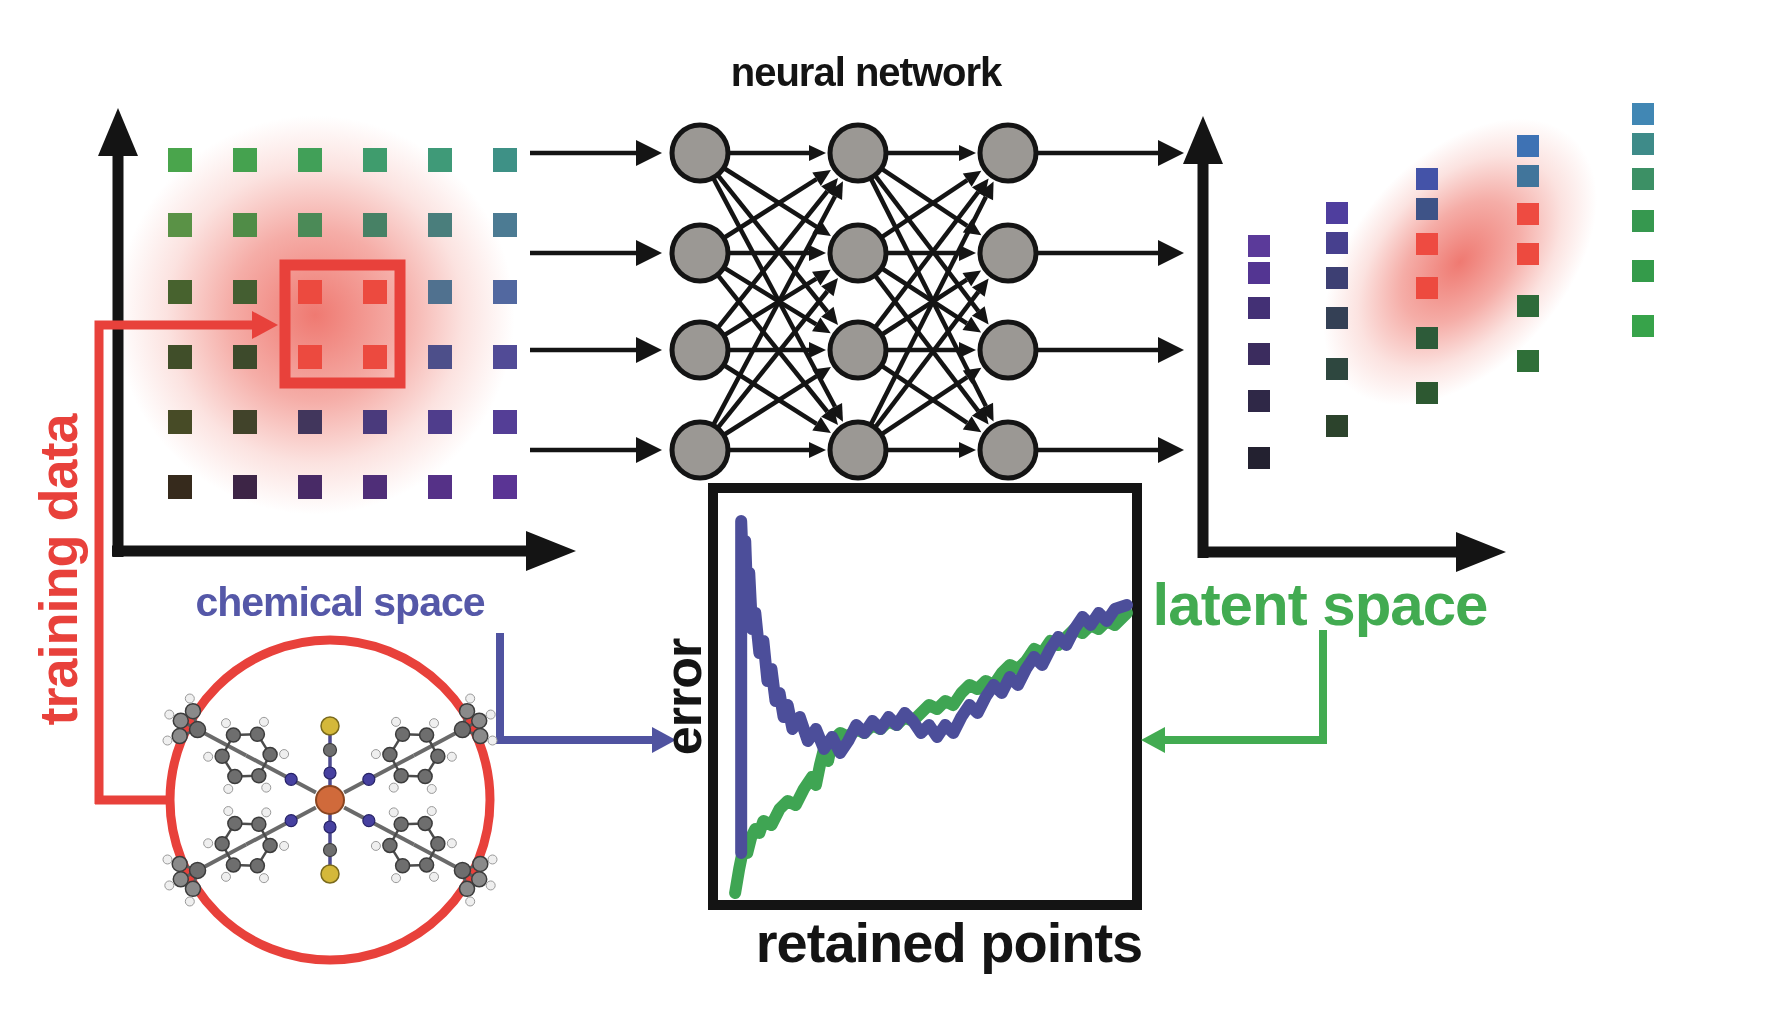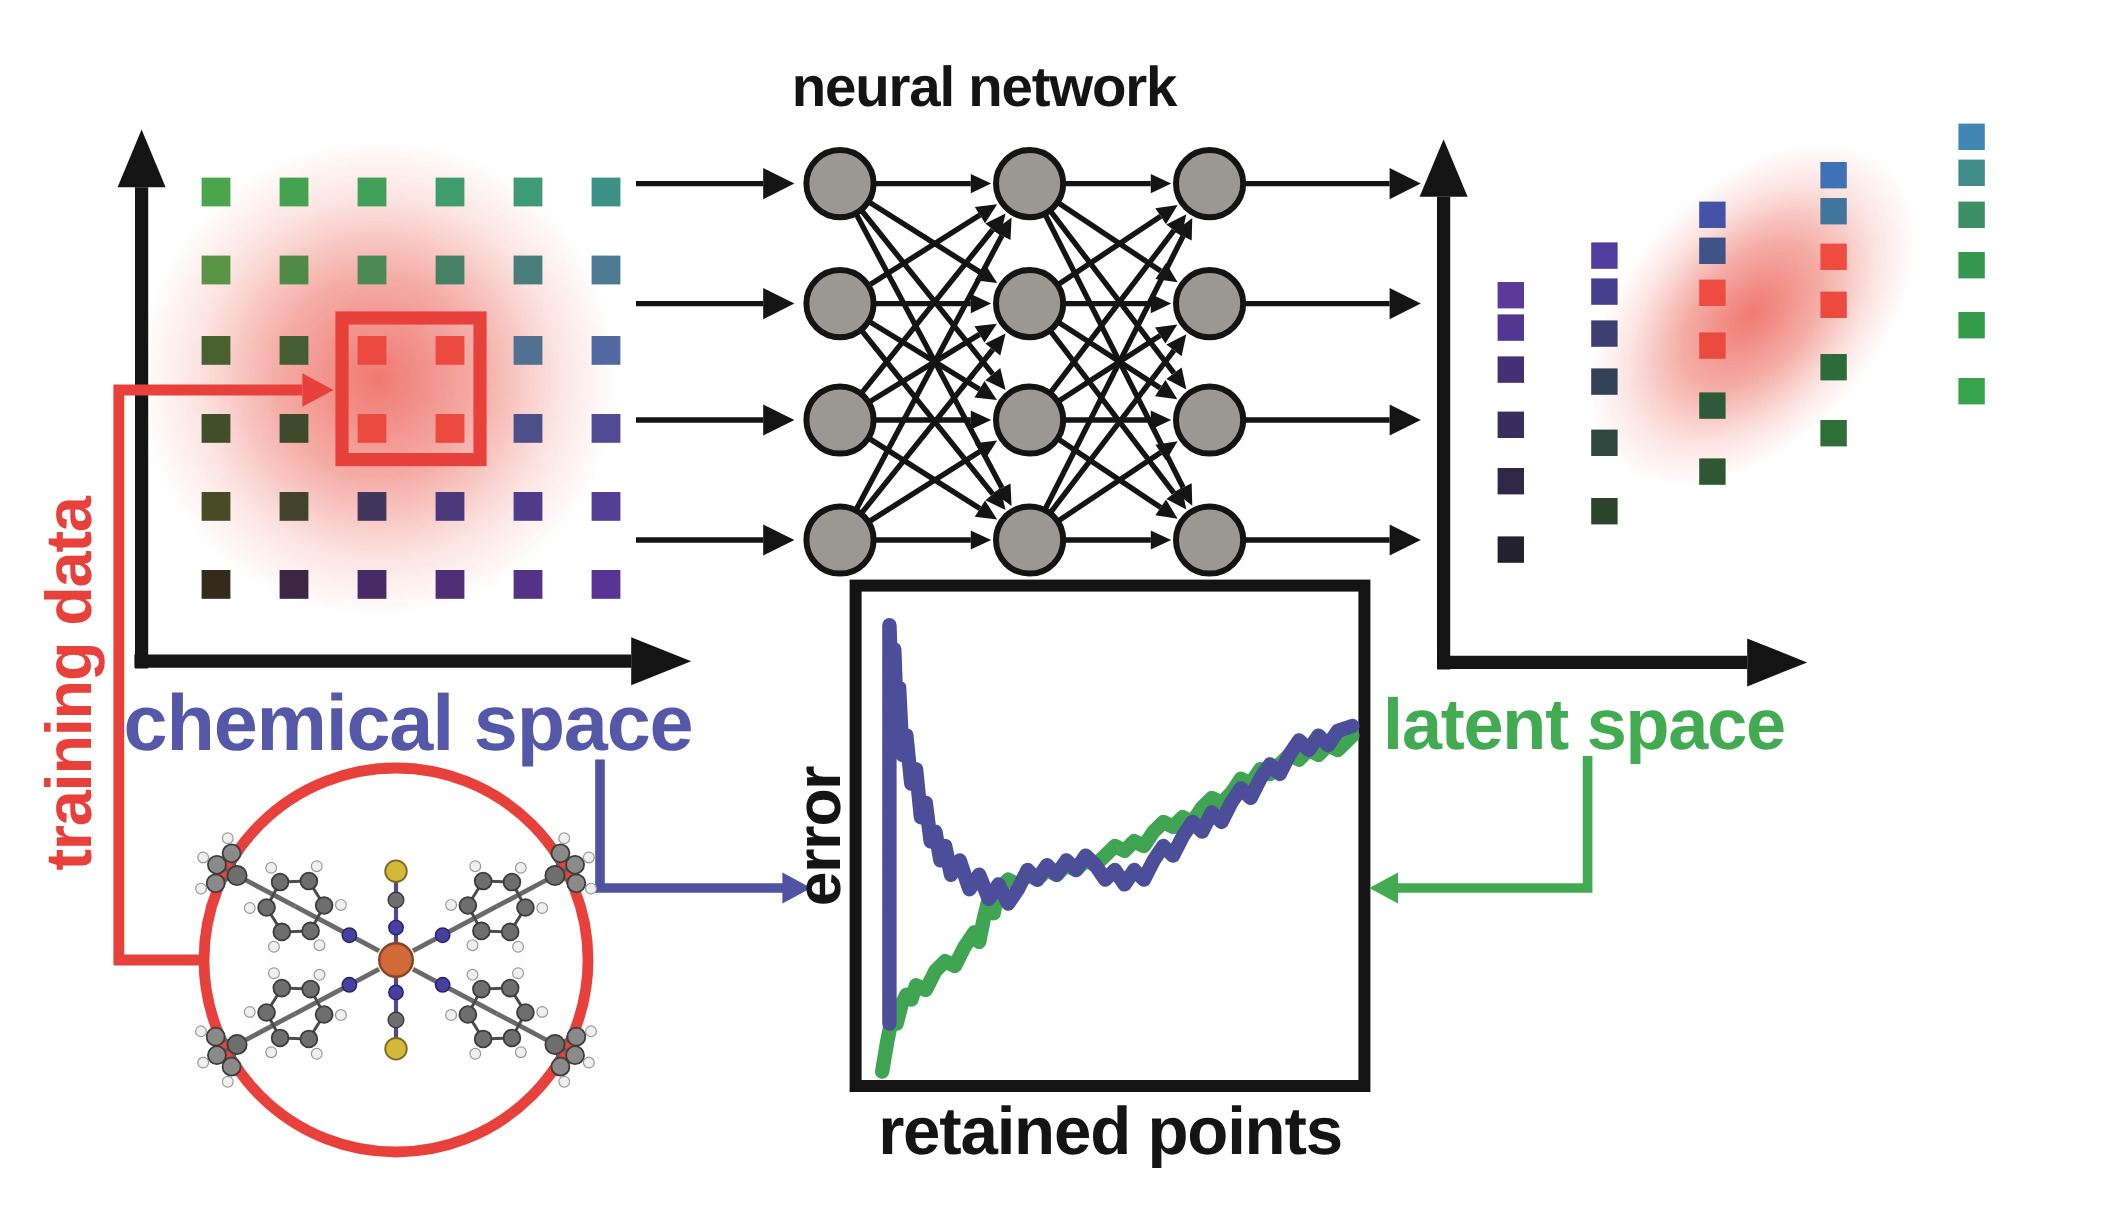--- a/index.html
+++ b/index.html
@@ -8,25 +8,25 @@
     overflow:hidden;font-family:"Liberation Sans",sans-serif;
   }
   .glow{position:absolute;pointer-events:none;}
   #scene{position:absolute;left:0;top:0;}
   .lbl{
     position:absolute;font-weight:bold;white-space:nowrap;
     transform:translate(-50%,-50%);letter-spacing:-1px;
     font-family:"Liberation Sans",sans-serif;
   }
   #lbl-training{left:58px;top:570px;transform:translate(-50%,-50%) rotate(-90deg);font-size:54px;}
-  #lbl-chem{left:340px;top:602px;font-size:66px;}
-  #lbl-nn{left:820px;top:72px;font-size:47px;}
+  #lbl-chem{left:340px;top:602px;font-size:41px;}
+  #lbl-nn{left:866px;top:72px;font-size:40px;}
   #lbl-latent{left:1320px;top:604px;font-size:60px;}
   #lbl-error{left:683px;top:697px;transform:translate(-50%,-50%) rotate(-90deg);font-size:52px;}
-  #lbl-retained{left:925px;top:942px;font-size:56px;}
+  #lbl-retained{left:949px;top:942px;font-size:56px;}
 </style>
 </head>
 <body>
 
 <div id="stage">
   <div class="glow" id="glow-left" style="left: 30px; top: 30px; width: 570px; height: 570px; background: radial-gradient(50% 50%, rgba(235, 88, 78, 0.8) 0%, rgba(238, 114, 104, 0.58) 30%, rgba(244, 166, 158, 0.32) 52%, rgba(255, 255, 255, 0) 70%);"></div>
   <div class="glow" id="glow-right" style="left: 1310px; top: 22px; width: 300px; height: 480px; transform: rotate(42deg); background: radial-gradient(50% 50%, rgba(235, 88, 78, 0.8) 0%, rgba(238, 114, 104, 0.58) 30%, rgba(244, 166, 158, 0.32) 52%, rgba(255, 255, 255, 0) 70%);"></div>
 
   <svg id="scene" width="1769" height="1015" viewBox="0 0 1769 1015">
       <g>

